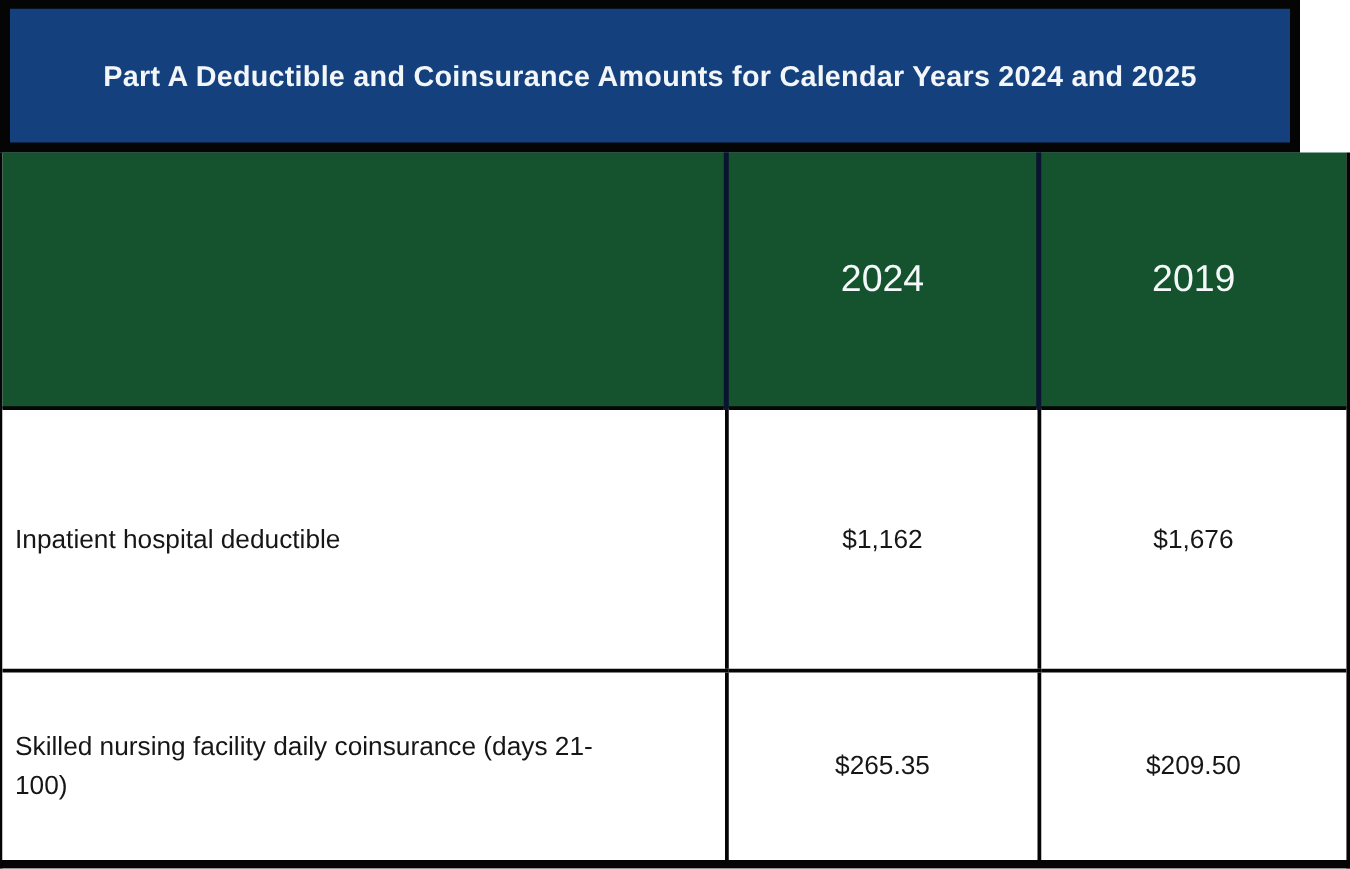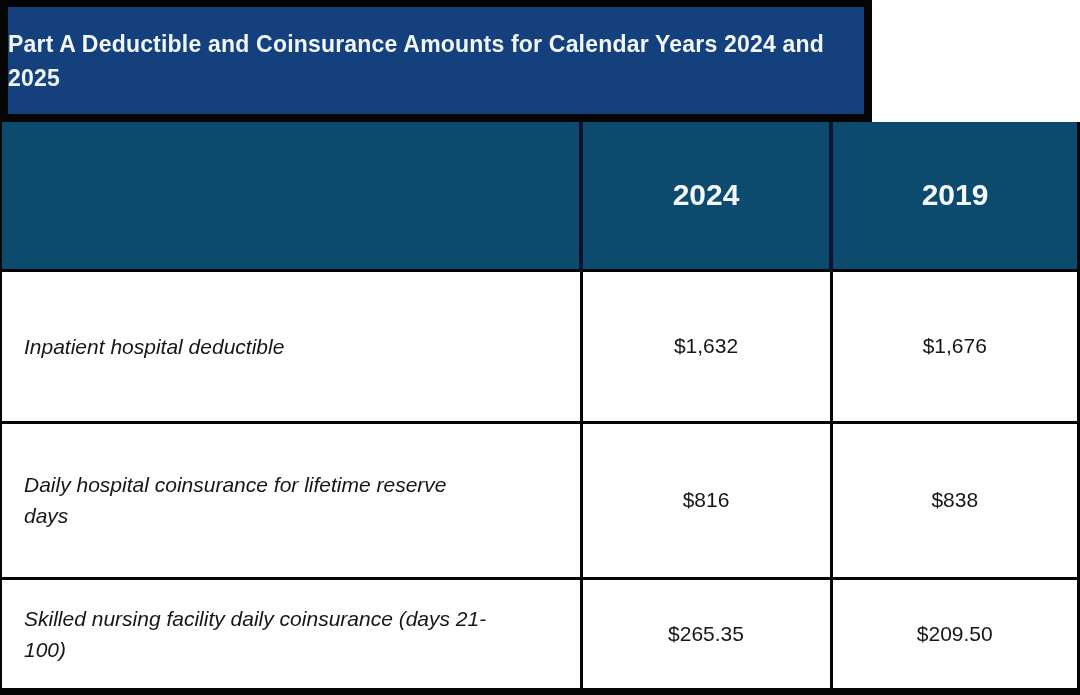--- a/index.html
+++ b/index.html
@@ -8,32 +8,32 @@
 
   .frame {
     width: 1080px;
     height: 695px;
     background: #ffffff;
     overflow: hidden;
   }
 
   
   .banner {
-    width: 872px;
+    width: 1040px;
     height: 122px;
     border-top: 7px solid #050505;
     border-left: 8px solid #050505;
     border-right: 8px solid #050505;
     border-bottom: 8px solid #050505;
     background: #14417E;
     display: flex;
     flex-direction: column;
     align-items: center;
     justify-content: center;
-    text-align: left;
+    text-align: right;
   }
   .banner .title-line {
     color: #F2F6F8;
     font-size: 23px;
     font-weight: bold;
     line-height: 34px;
     letter-spacing: 0.2px;
   }
 
   
@@ -49,24 +49,24 @@
     height: 100%;
     border-collapse: collapse;
     table-layout: fixed;
   }
   col.c-label { width: 579px; }
   col.c-2024  { width: 250px; }
   col.c-2025  { width: 246px; }
 
   tr.header-row { height: 111px; }
   tr.header-row th {
-    background: #0c4a6e;
+    background: #14532d;
     color: #F5F8FA;
     font-size: 30px;
-    font-weight: bold;
+    font-weight: normal;
     vertical-align: middle;
     border-left: 4px solid #0A1430;
     border-bottom: 3px solid #050505;
   }
   tr.header-row th:first-child { border-left: none; }
 
   tr.data-row { height: 114px; }
   tr.data-row.tall { height: 117px; }
   tr.data-row.last { height: 82px; }
   tr.data-row td {
@@ -75,25 +75,24 @@
     font-size: 21px;
     vertical-align: middle;
     border-left: 3px solid #050505;
     border-bottom: 3px solid #050505;
   }
   tr.data-row:last-child td { border-bottom: none; }
   tr.data-row td:first-child { border-left: none; }
 
   td.label-cell {
     text-align: left;
-    padding-left: 22px;
+    padding-left: 10px;
     padding-right: 14px;
     white-space: pre-line;
     line-height: 31px;
-    font-style: italic;
   }
   td.value-cell {
     text-align: center;
   }
 </style>
 </head>
 <body>
 
 <div class="frame">
 
@@ -109,28 +108,22 @@
         <col class="c-2025">
       </colgroup>
       <tbody>
           <tr class="header-row">
         <th></th>
         <th>2024</th>
         <th>2019</th>
       </tr>
       <tr class="data-row">
         <td class="label-cell">Inpatient hospital deductible</td>
-        <td class="value-cell">$1,632</td>
+        <td class="value-cell">$1,162</td>
         <td class="value-cell">$1,676</td>
-      </tr>
-      <tr class="data-row tall">
-        <td class="label-cell">Daily hospital coinsurance for lifetime reserve
-days</td>
-        <td class="value-cell">$816</td>
-        <td class="value-cell">$838</td>
       </tr>
       <tr class="data-row last">
         <td class="label-cell">Skilled nursing facility daily coinsurance (days 21-
 100)</td>
         <td class="value-cell">$265.35</td>
         <td class="value-cell">$209.50</td>
       </tr>
     </tbody>
       </table>
   </div>

